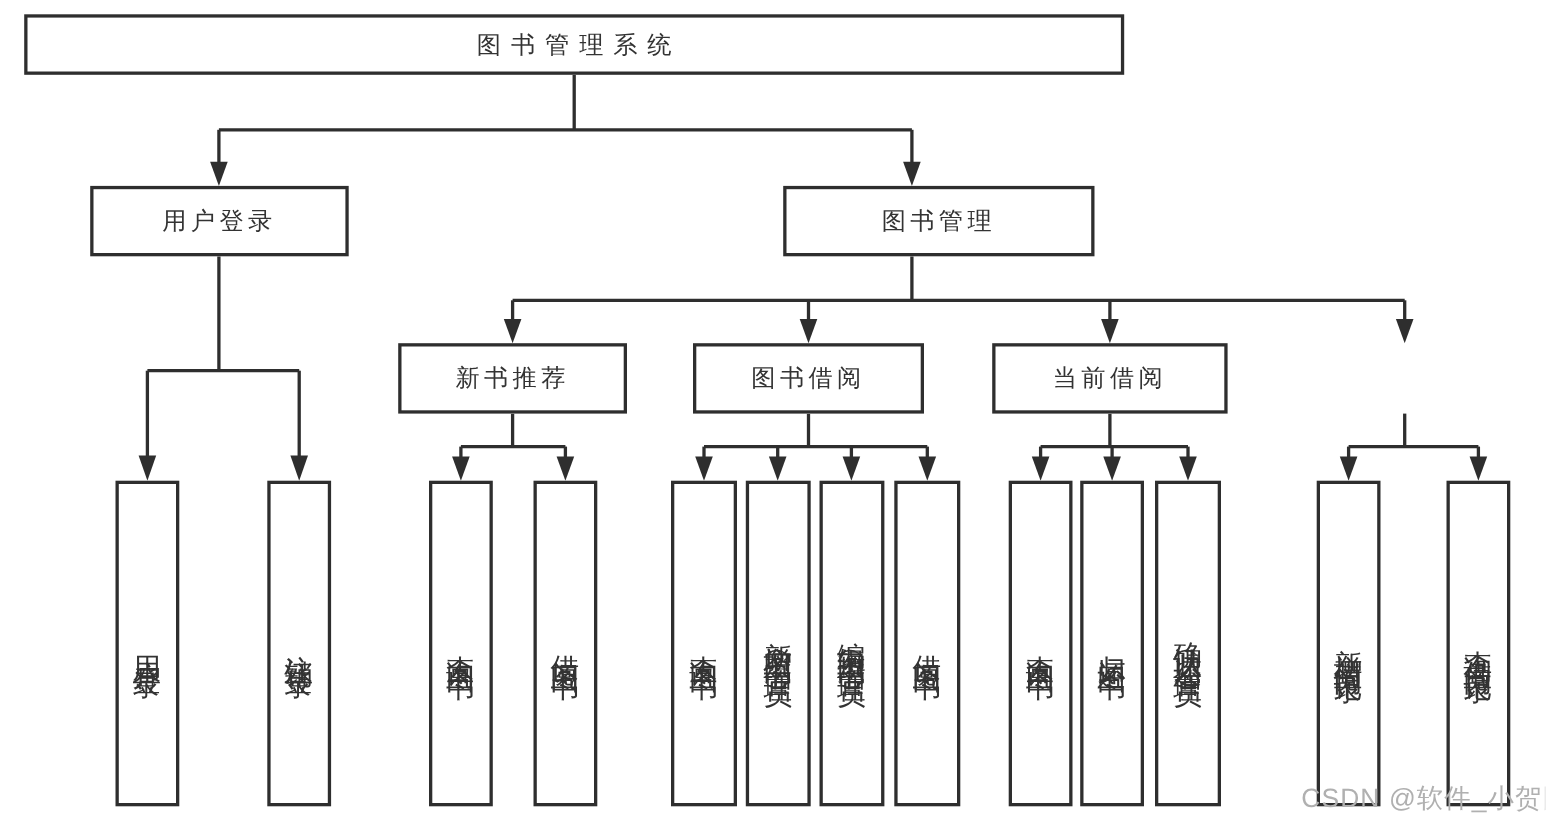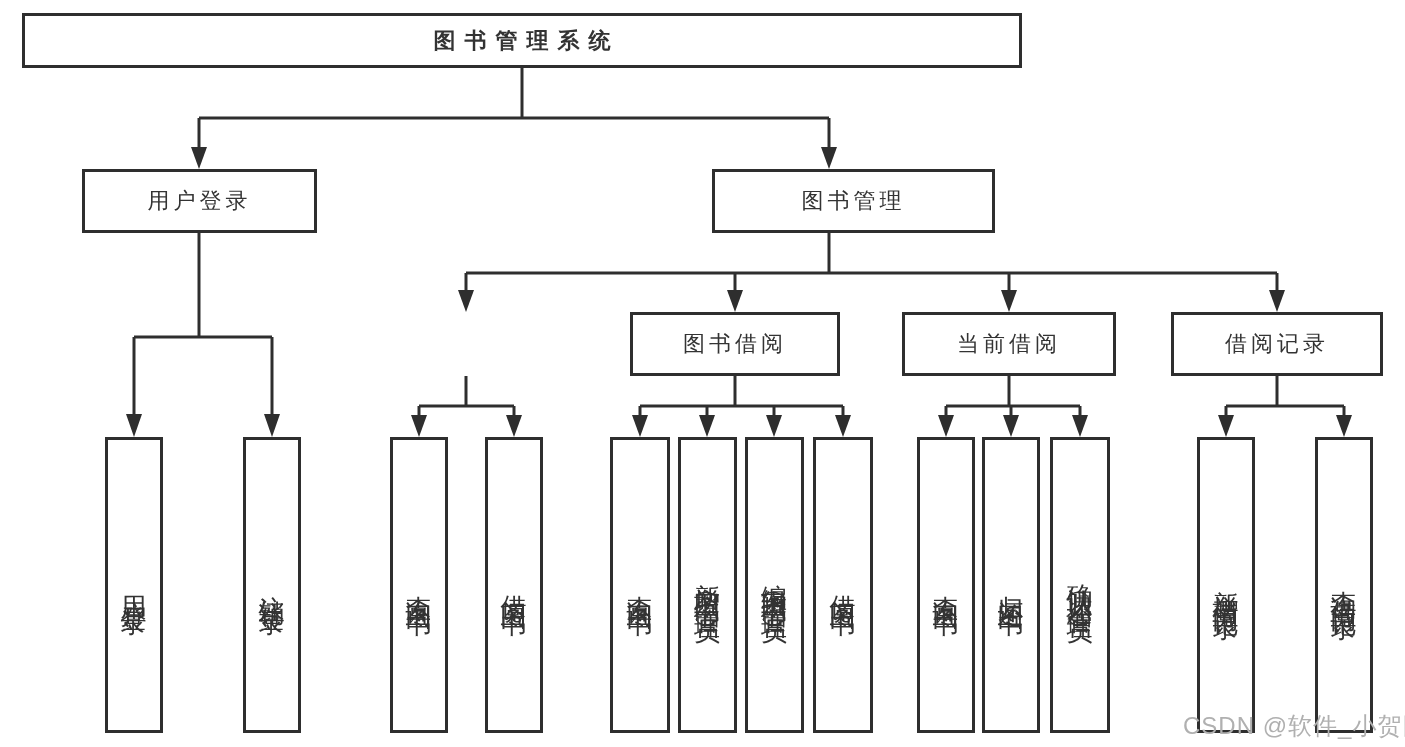--- a/index.html
+++ b/index.html
@@ -33,21 +33,20 @@
     z-index: 2;
   }
   .node.h {
     font-size: 22px;
     letter-spacing: 4px;
     white-space: nowrap;
   }
   .node.root {
     letter-spacing: 9px;
     padding-left: 9px; 
-    font-weight: bold;
   }
   .node.v {
     writing-mode: vertical-rl;
     text-orientation: mixed;
     font-size: 26px;
     letter-spacing: 5px;
     line-height: 1;
   }
   #watermark {
     position: absolute;
@@ -129,23 +128,23 @@
       <polygon points="1218,415 1234,415 1226,437"></polygon>
       <polygon points="1336,415 1352,415 1344,437"></polygon>
     </g>
   </svg>
 
   <div class="node h root" style="left:22px;top:13px;width:1000px;height:55px">图书管理系统</div>
 
   <div class="node h" style="left:82px;top:169px;width:235px;height:64px">用户登录</div>
   <div class="node h" style="left:712px;top:169px;width:283px;height:64px">图书管理</div>
 
+  <div class="node h" style="left:362px;top:312px;width:208px;height:64px">新书推荐</div>
   <div class="node h" style="left:902px;top:312px;width:214px;height:64px">当前借阅</div>
   <div class="node h" style="left:630px;top:312px;width:210px;height:64px">图书借阅</div>
-  <div class="node h" style="left:1171px;top:312px;width:212px;height:64px">借阅记录</div>
 
   <div class="node v" style="left:105px;top:437px;width:58px;height:296px">用户登录</div>
   <div class="node v" style="left:243px;top:437px;width:58px;height:296px">注销登录</div>
 
   <div class="node v" style="left:390px;top:437px;width:58px;height:296px">查询图书</div>
   <div class="node v" style="left:485px;top:437px;width:58px;height:296px">借阅图书</div>
 
   <div class="node v" style="left:610px;top:437px;width:60px;height:296px">查询图书</div>
   <div class="node v" style="left:678px;top:437px;width:59px;height:296px">新增图书（管理员）</div>
   <div class="node v" style="left:745px;top:437px;width:59px;height:296px">编辑图书（管理员）</div>

